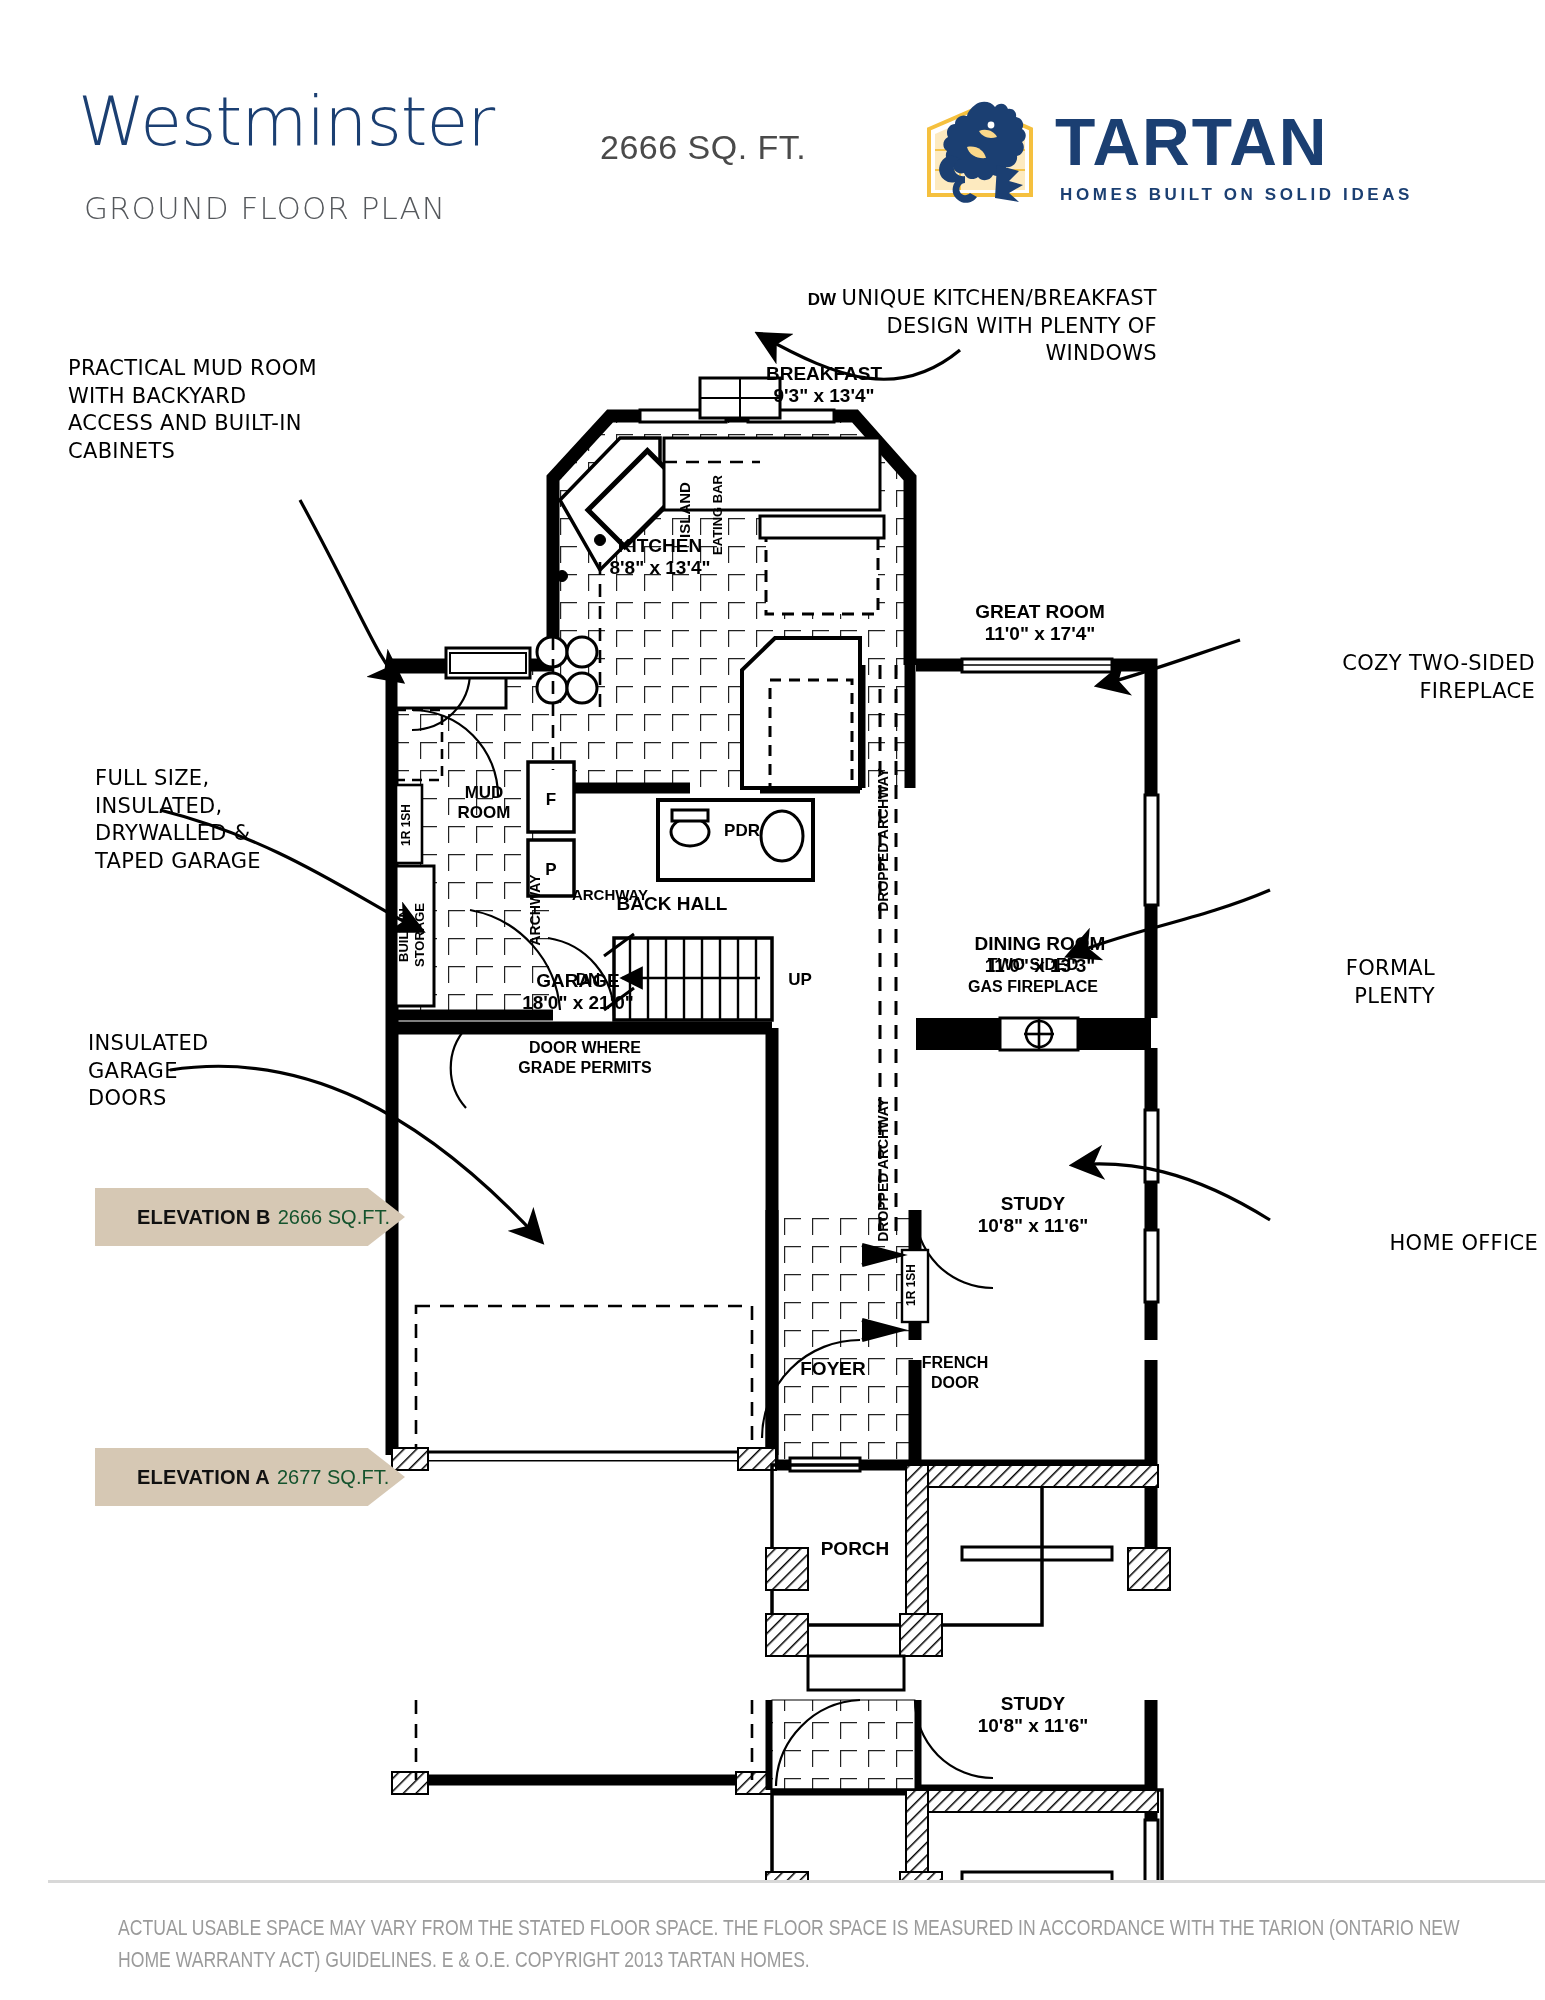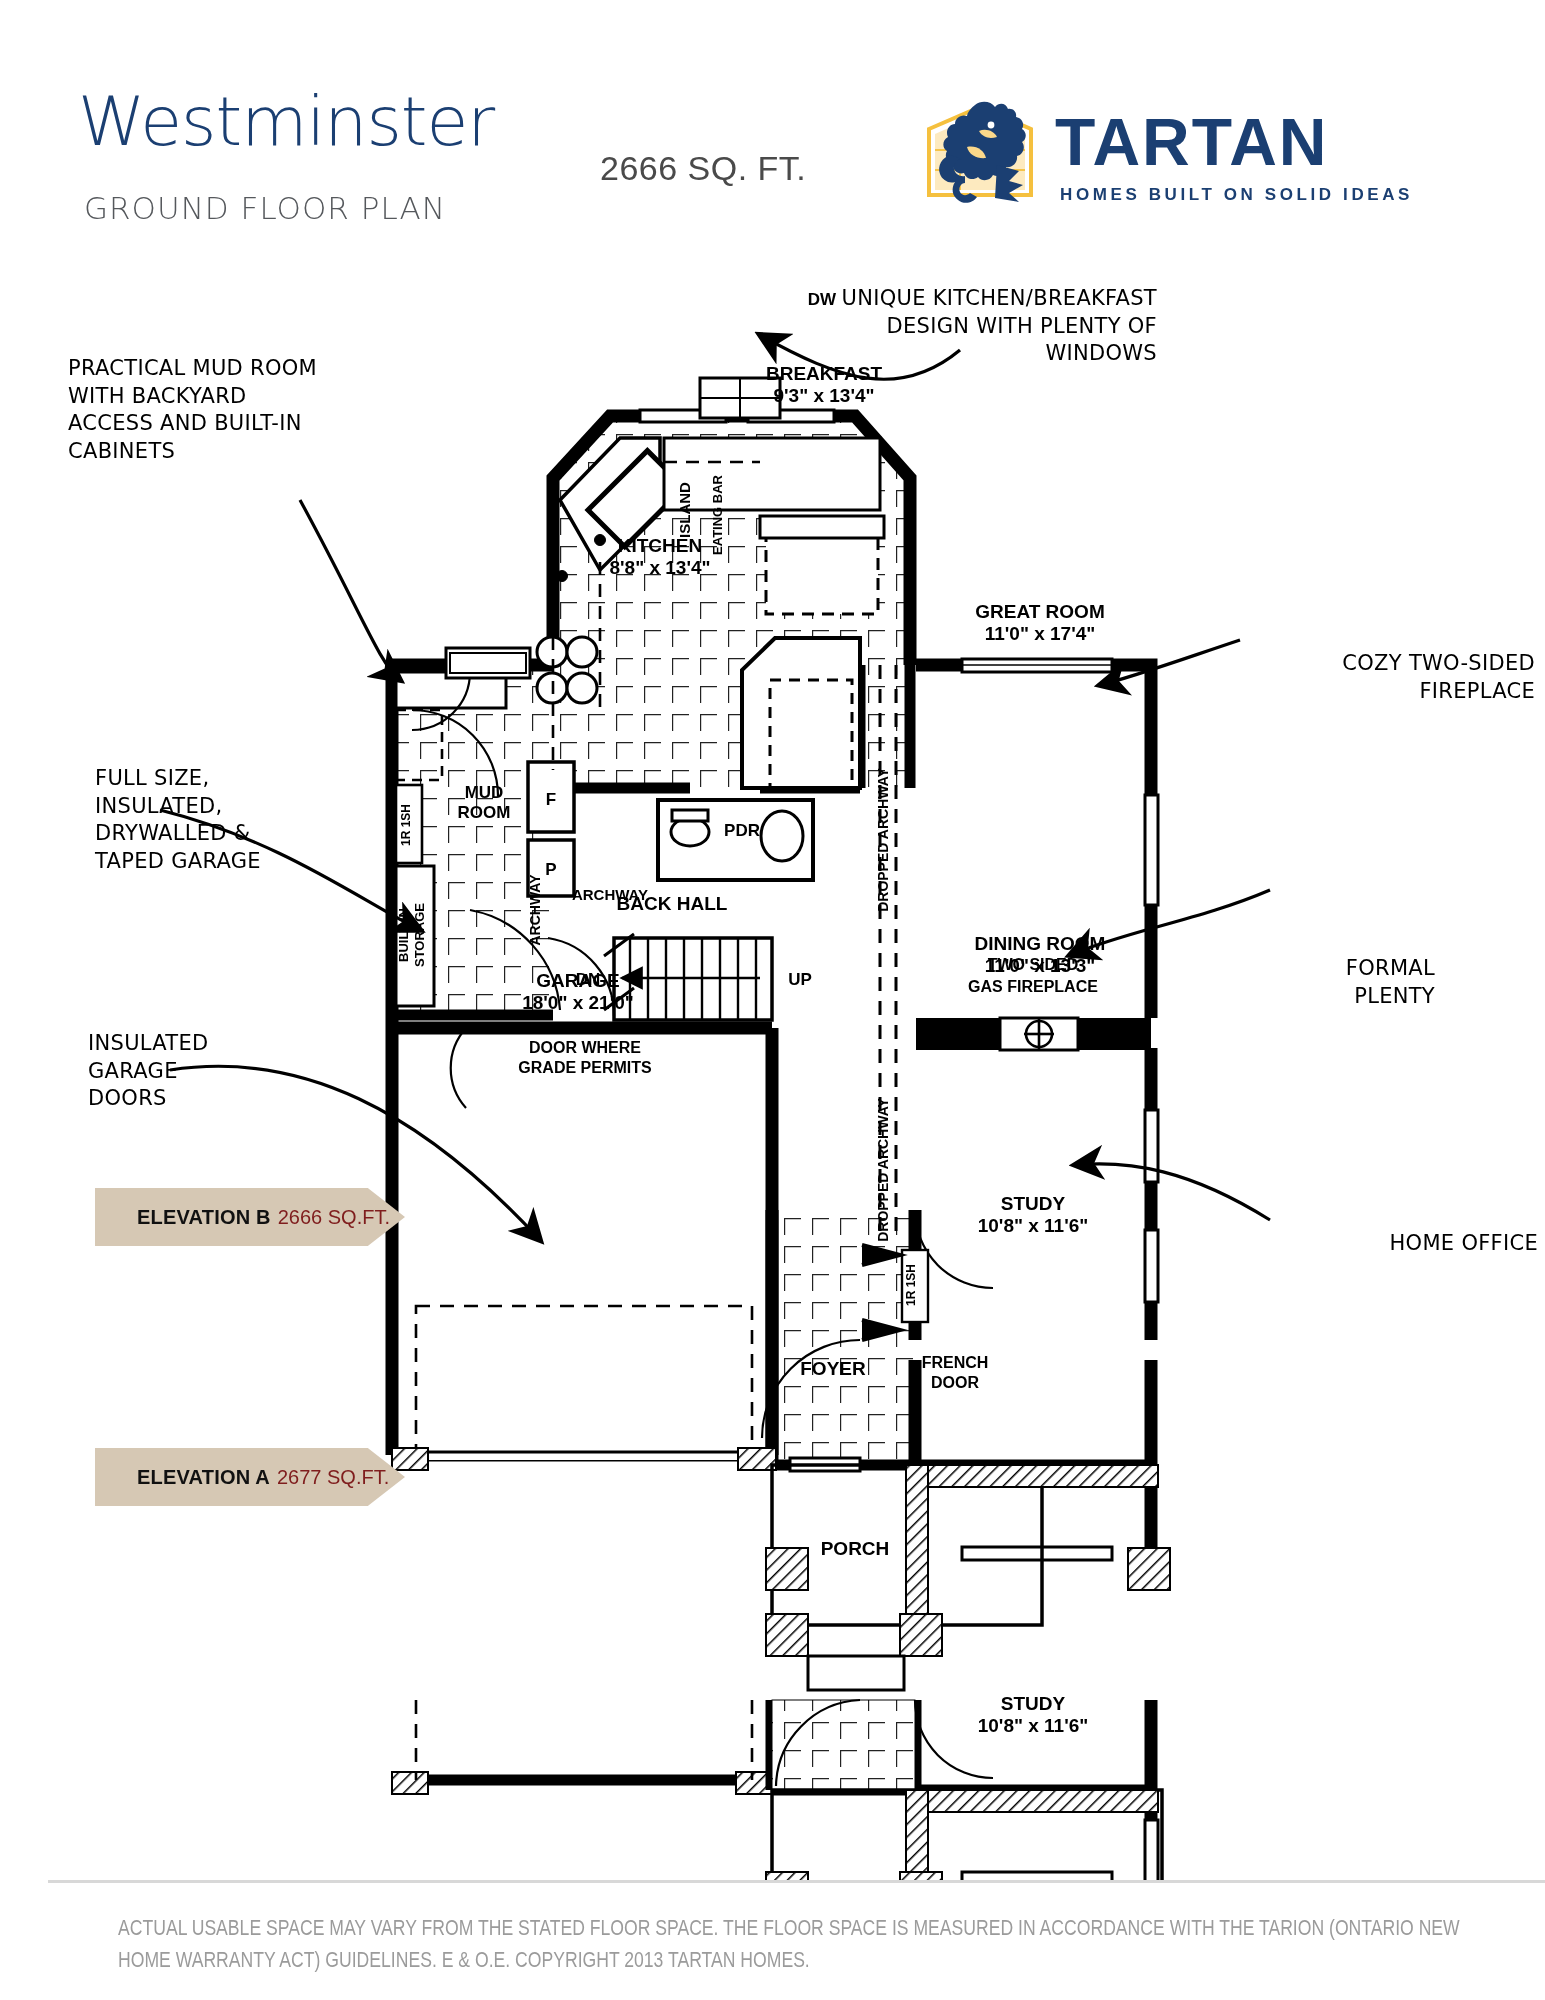--- a/index.html
+++ b/index.html
@@ -18,21 +18,20 @@
   #plan-name {
     position:absolute; left:78px; top:88px;
     font-size:68px; color:#1b3f72; letter-spacing:-1px;
     font-weight:300; line-height:1;
     font-family:"DejaVu Sans", sans-serif;
   }
   #plan-area {
     position:absolute; left:600px; top:128px;
     font-size:34px; color:#4a4a4a; font-weight:400; letter-spacing:0.5px;
     font-family:"Liberation Sans", sans-serif;
-    margin-top:21px;
   }
   #plan-subtitle {
     position:absolute; left:84px; top:190px;
     font-size:31px; color:#55585c; letter-spacing:1px; font-weight:300;
     font-family:"DejaVu Sans", sans-serif;
   }
   
   #logo-wrap { position:absolute; left:905px; top:95px; width:540px; height:120px; }
   #logo-mark { position:absolute; left:0; top:0; width:150px; height:115px; }
   #logo-word {
@@ -67,21 +66,21 @@
     background:#d6c8b4;
     display:flex; align-items:center;
     padding-left:42px;
     clip-path: polygon(0 0, 88% 0, 100% 50%, 88% 100%, 0 100%);
   }
   .elev-banner .b {
     font-size:20px; font-weight:700; color:#111;
     font-family:"Liberation Sans", sans-serif; letter-spacing:0.2px;
   }
   .elev-banner .n {
-    font-size:20px; font-weight:400; color:#7f1d1d; margin-left:7px;
+    font-size:20px; font-weight:400; color:#14532d; margin-left:7px;
     font-family:"Liberation Sans", sans-serif;
   }
 
   
   #footer { position:absolute; left:0; bottom:0; width:1545px; height:120px;margin-left:48px; }
   #footer-rule { position:absolute; left:0; top:0; width:1545px; height:3px; background:#d8d8d8; }
   #footer-text {
     position:absolute; left:70px; top:32px; width:1400px;
     font-family:"Liberation Sans Narrow","Liberation Sans", sans-serif;
     font-size:22px; color:#9b9b9b; line-height:1.45;

